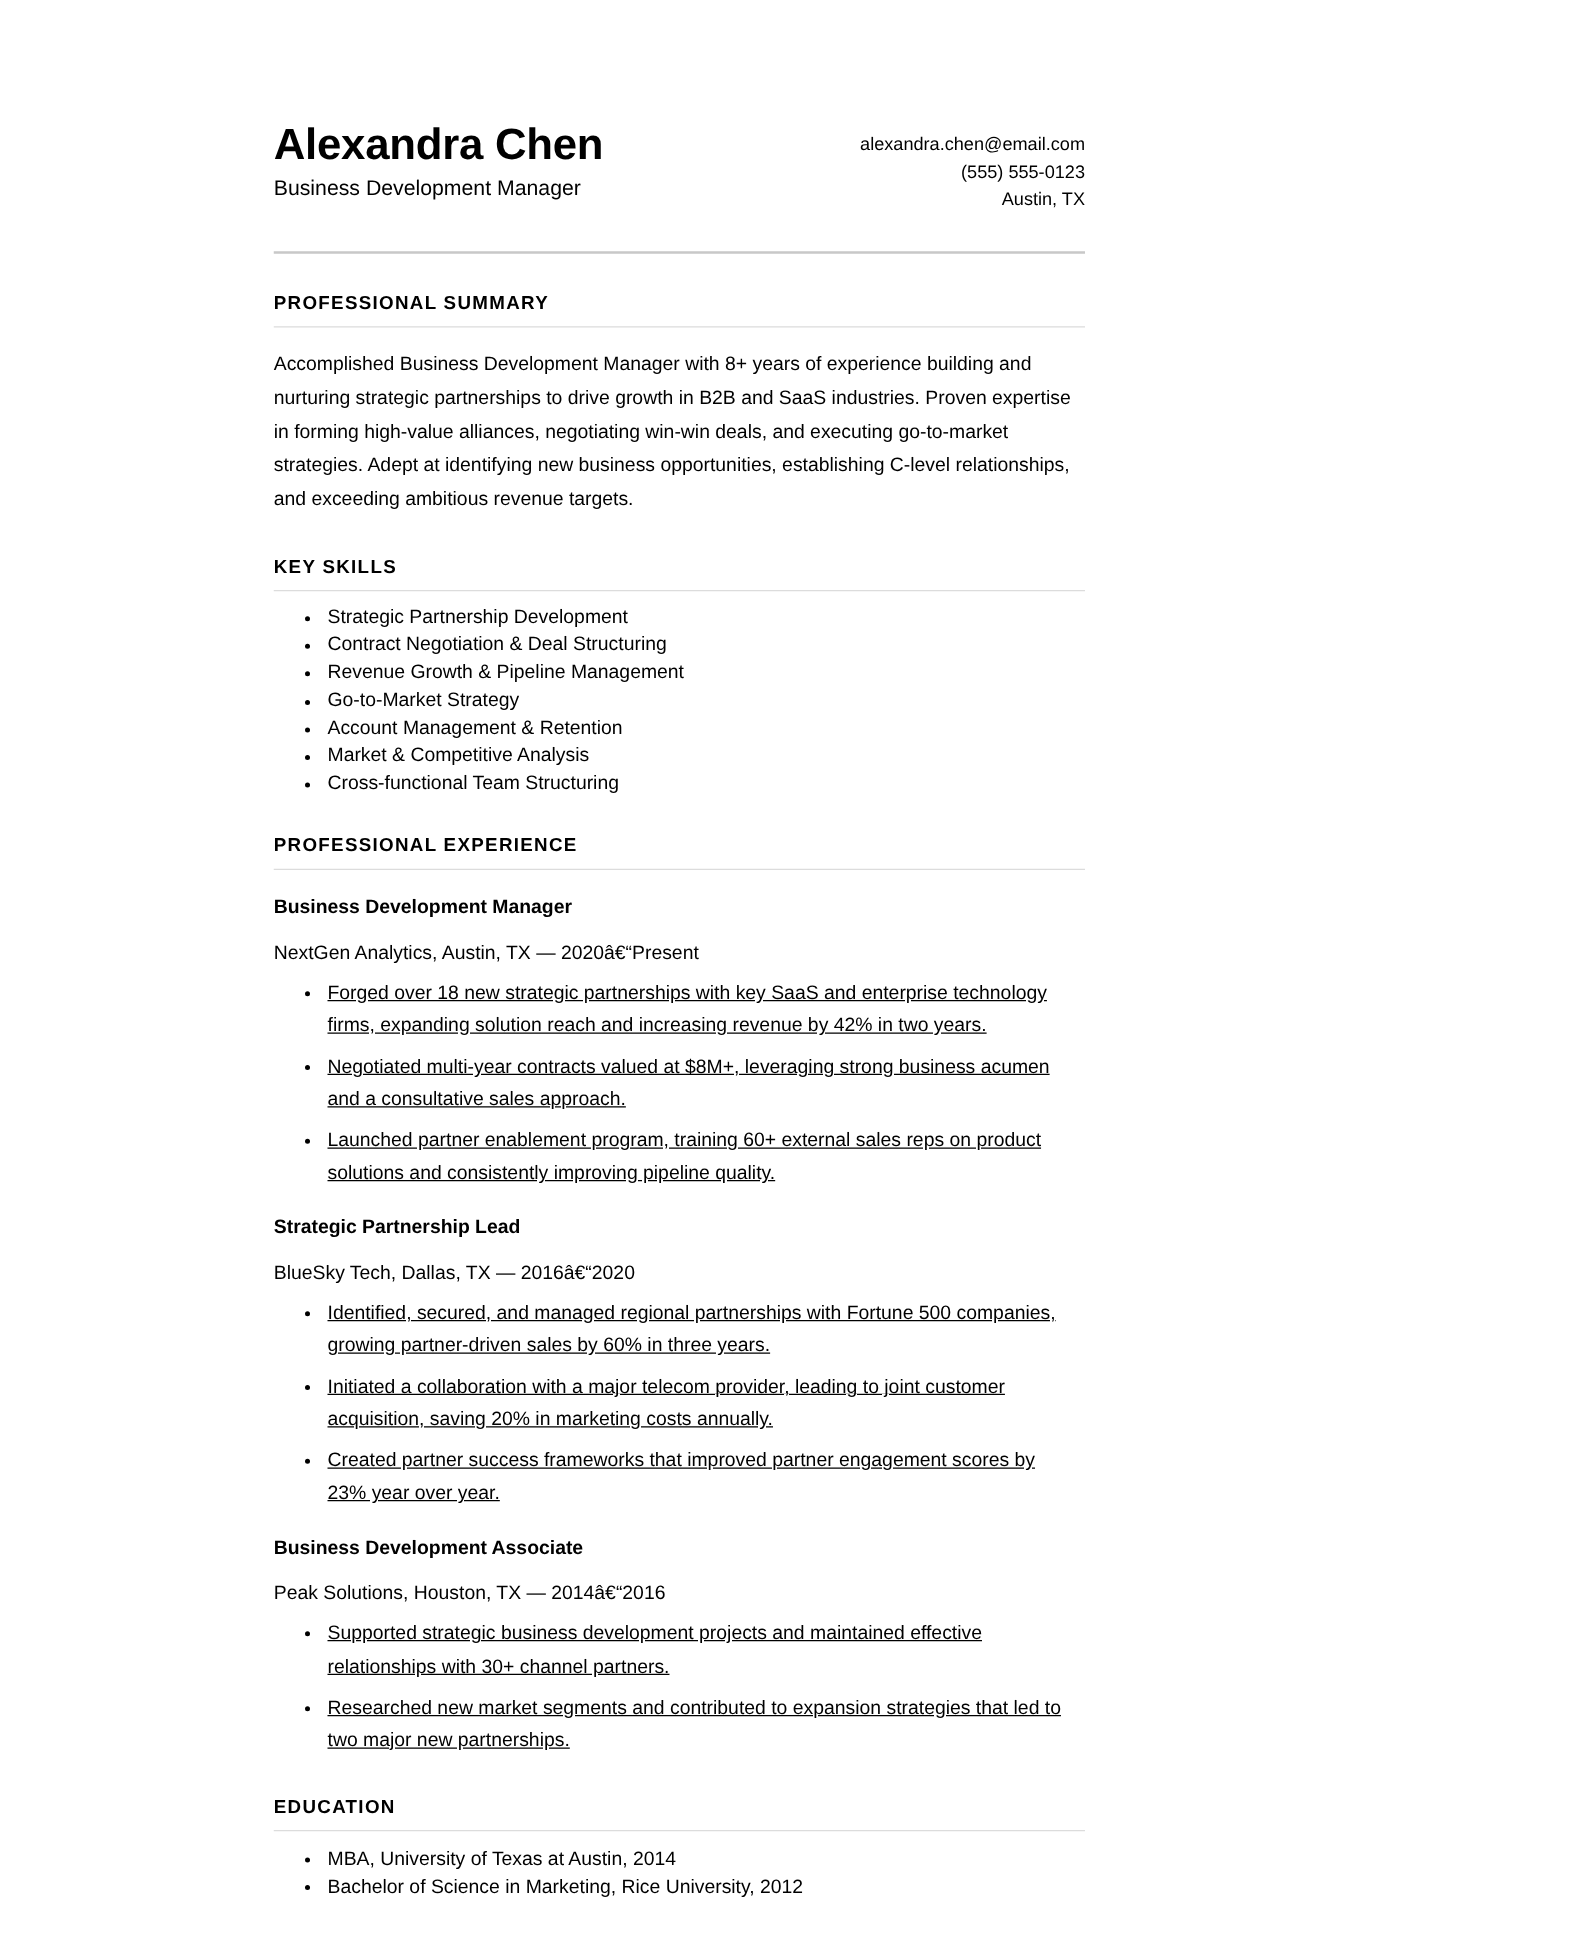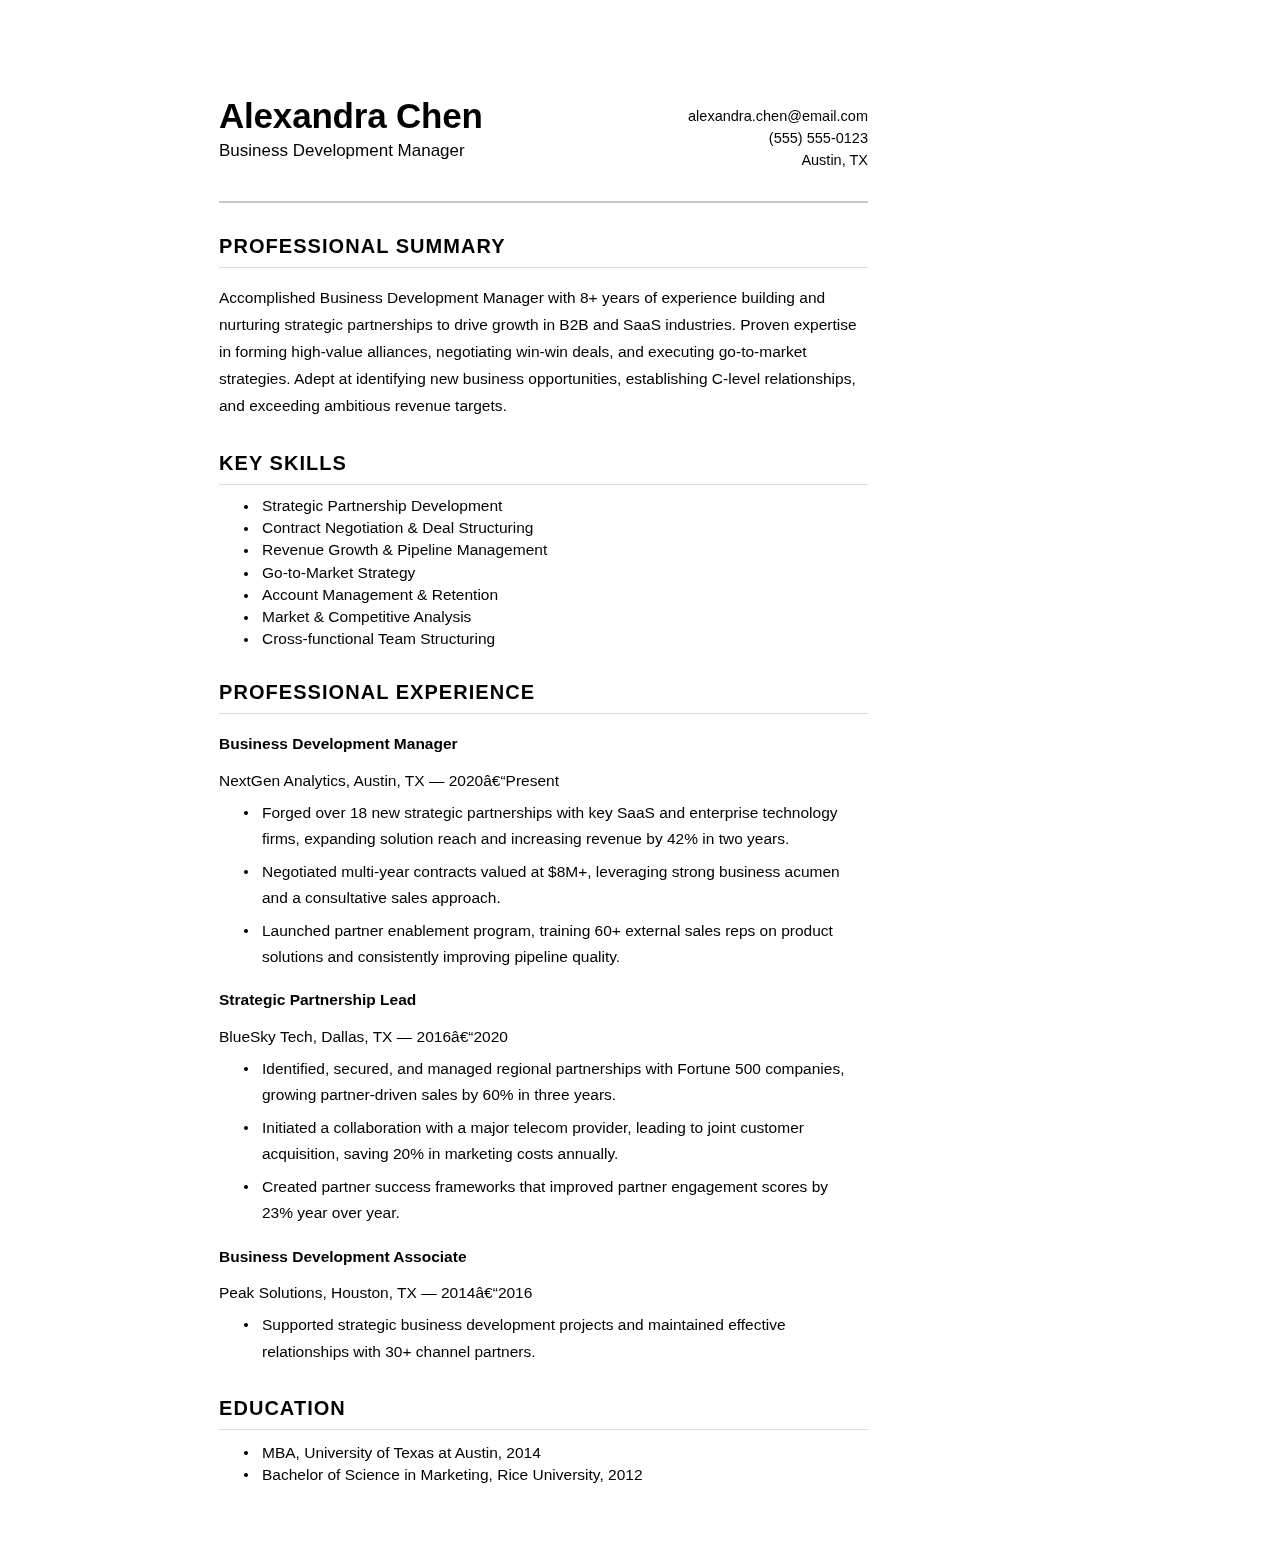--- a/index.html
+++ b/index.html
@@ -55,21 +55,21 @@
   .header-rule {
     border: 0;
     border-top: 2px solid #c8c8c8;
     margin: 30px 0 0 0;
     height: 0;
   }
 
   
   .section { margin-top: 31px; }
   .section-title {
-    font-size: 20px;
+    font-size: 15px;
     font-weight: bold;
     letter-spacing: 1.05px;
     text-transform: uppercase;
     margin: 15px 0 9px 0;
     line-height: 1.2;
   }
   .section-underline {
     border: 0;
     border-top: 1px solid #dcdcdc;
     margin: 0;
@@ -108,20 +108,21 @@
     background: #000;
   }
 
   ul.loose { margin-top: 9px; }
   ul.loose li {
     position: relative;
     font-size: 15.5px;
     line-height: 1.68;
     padding: 0 0 0 27px;
     margin: 0 0 7px 0;
+    text-decoration: underline;
   }
   ul.loose li::before {
     content: "";
     position: absolute;
     left: 9px;
     top: 11px;
     width: 4px;
     height: 4px;
     border-radius: 50%;
     background: #000;
@@ -222,20 +223,21 @@
         <li>Initiated a collaboration with a major telecom provider, leading to joint customer acquisition, saving 20% in marketing costs annually.</li>
         <li>Created partner success frameworks that improved partner engagement scores by 23% year over year.</li>
       </ul>
     </div>
 
     <div class="job">
       <div class="job-title">Business Development Associate</div>
       <div class="job-meta">Peak Solutions, Houston, TX — 2014â€“2016</div>
       <ul class="loose">
         <li>Supported strategic business development projects and maintained effective relationships with 30+ channel partners.</li>
+        <li>Researched new market segments and contributed to expansion strategies that led to two major new partnerships.</li>
       </ul>
     </div>
   </div>
 
   <div class="section">
     <div class="section-title">EDUCATION</div>
     <hr class="section-underline">
     <ul class="edu">
       <li>MBA, University of Texas at Austin, 2014</li>
       <li>Bachelor of Science in Marketing, Rice University, 2012</li>

